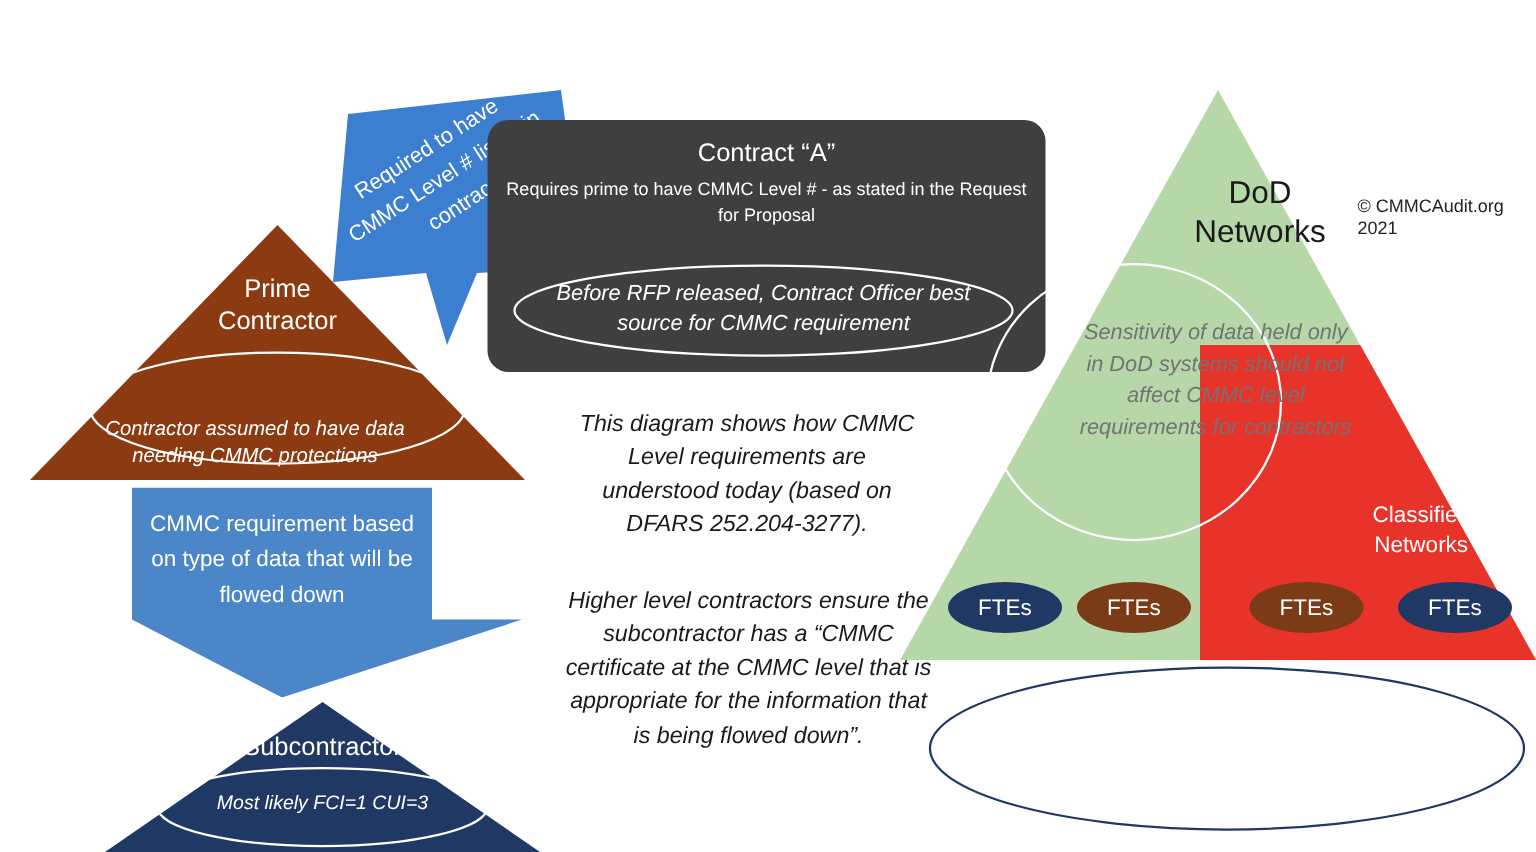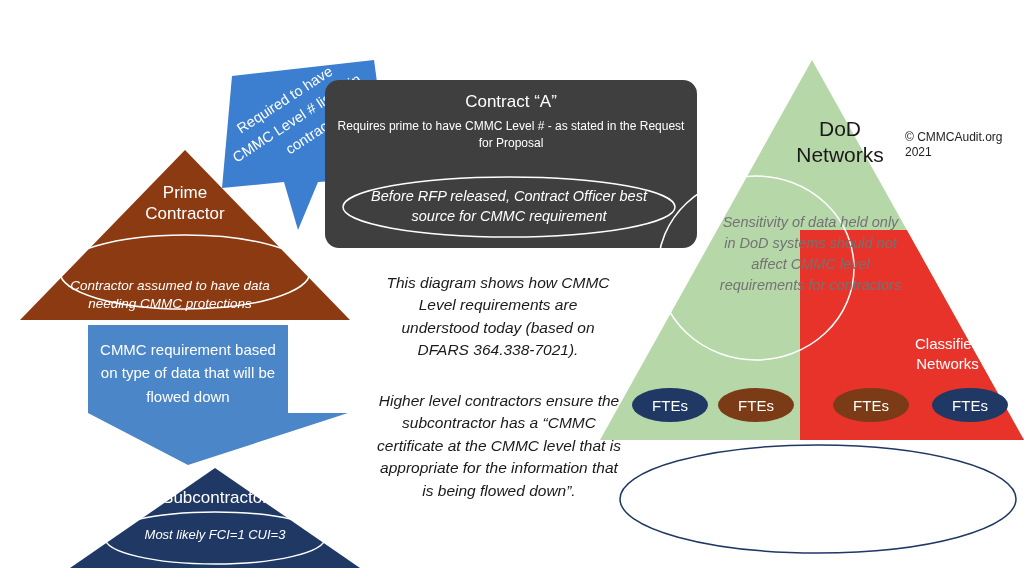--- a/index.html
+++ b/index.html
@@ -199,21 +199,21 @@
 
   <div class="abs" id="sub-wrap">
     <svg class="tri-svg" width="290" height="100" viewBox="0 0 290 100">
       <polygon points="145,0 290,100 0,100" fill="#1F3864"></polygon>
       <ellipse cx="145" cy="70" rx="110" ry="26" fill="none" stroke="#ffffff" stroke-width="1.5"></ellipse>
     </svg>
   </div>
   <div class="abs" id="sub-label">Subcontractor</div>
   <div class="abs" id="sub-ellipse-text">Most likely FCI=1  CUI=3</div>
 
-  <div class="abs" id="center-note-1">This diagram shows how CMMC Level requirements are understood today (based on DFARS 364.338-7021).</div>
+  <div class="abs" id="center-note-1">This diagram shows how CMMC Level requirements are understood today (based on DFARS 252.204-3277).</div>
   <div class="abs" id="center-note-2">Higher level contractors ensure the subcontractor has a “CMMC certificate at the CMMC level that is appropriate for the information that is being flowed down”.</div>
 
   <div class="abs" id="dod-wrap">
     <svg class="tri-svg" width="424" height="380" viewBox="0 0 424 380">
       <defs>
         <clipPath id="triclip">
           <polygon points="212,0 424,380 0,380"></polygon>
         </clipPath>
       </defs>
       <polygon points="212,0 424,380 0,380" fill="#B6D7A8"></polygon>

